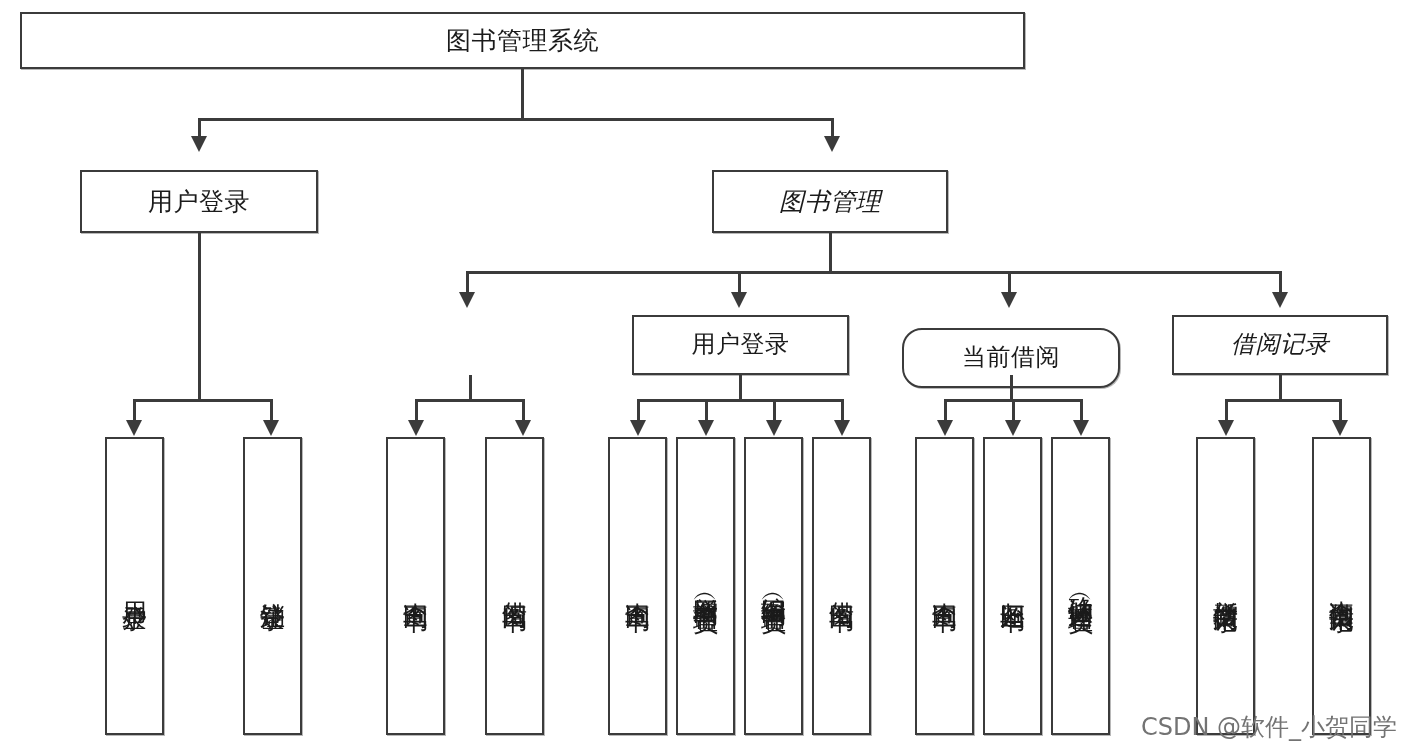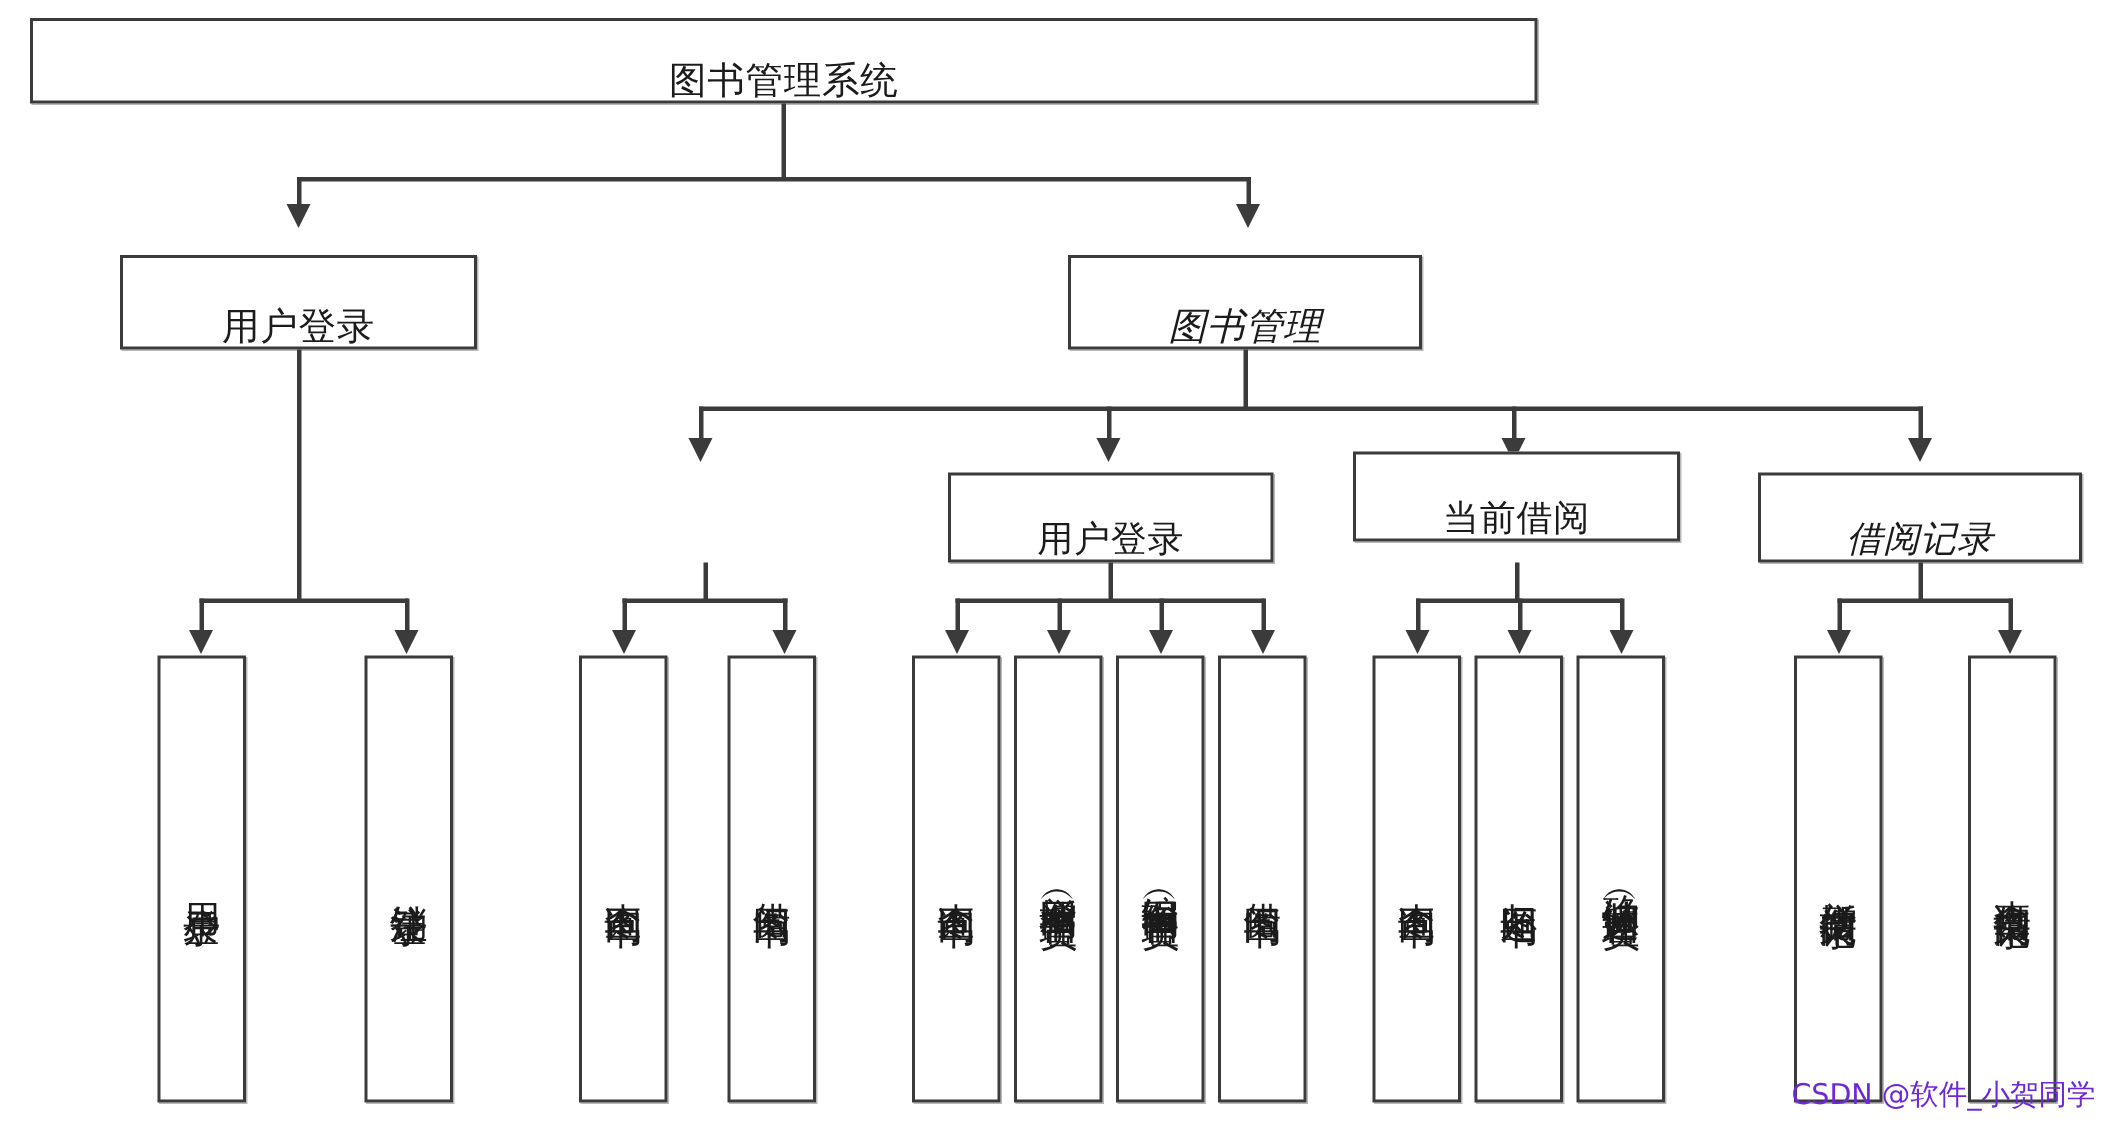--- a/index.html
+++ b/index.html
@@ -18,21 +18,21 @@
     background: #ffffff;
     overflow: hidden;
   }
   
   .node {
     position: absolute;
     box-sizing: border-box;
     border: 2.5px solid #3b3b3b;
     background: #ffffff;
     display: flex;
-    align-items: flex-end;
+    align-items: center;
     justify-content: center;
     color: #1b1b1b;
     box-shadow: 1px 1px 0 rgba(0,0,0,0.28);
   }
   .node .lbl {
     color: #1b1b1b;
     line-height: 1.08;
     letter-spacing: 0.5px;
     text-align: center;
     white-space: pre-line;
@@ -66,22 +66,22 @@
     height: 0;
     border-left: 8px solid transparent;
     border-right: 8px solid transparent;
     border-top: 16px solid #3b3b3b;
   }
   
   #watermark {
     position: absolute;
     right: 8px;
     bottom: 4px;
-    font-size: 19px;
-    color: #6d28d9;
+    font-size: 24px;
+    color: #737373;
     font-family: "DejaVu Sans", "Liberation Sans", sans-serif;
     white-space: nowrap;
     pointer-events: none;
   }
 </style>
 </head>
 <body>
 
 <div id="canvas">
 
@@ -117,21 +117,21 @@
   <div class="vline" style="left:1008px; top:271px; height:22px;"></div>
   <div class="vline" style="left:1279px; top:271px; height:22px;"></div>
   <div class="arrow" style="left:459px; top:292px;"></div>
   <div class="arrow" style="left:731px; top:292px;"></div>
   <div class="arrow" style="left:1001px; top:292px;"></div>
   <div class="arrow" style="left:1272px; top:292px;"></div>
 
   <div class="node lvl3" style="left:632px; top:315px; width:217px; height:60px;">
     <span class="lbl">用户登录</span>
   </div>
-  <div class="node lvl3" style="left:902px; top:301px; width:218px; height:60px;">
+  <div class="node lvl3" style="left:902px; top:328px; width:218px; height:60px;border-radius:20px;">
     <span class="lbl">当前借阅</span>
   </div>
   <div class="node lvl3" style="left:1172px; top:315px; width:216px; height:60px;font-style:italic;">
     <span class="lbl">借阅记录</span>
   </div>
 
   <div class="vline" style="left:469px; top:375px; height:26px;"></div>
   <div class="hline" style="left:415px; top:399px; width:110px;"></div>
   <div class="vline" style="left:415px; top:399px; height:22px;"></div>
   <div class="vline" style="left:522px; top:399px; height:22px;"></div>

